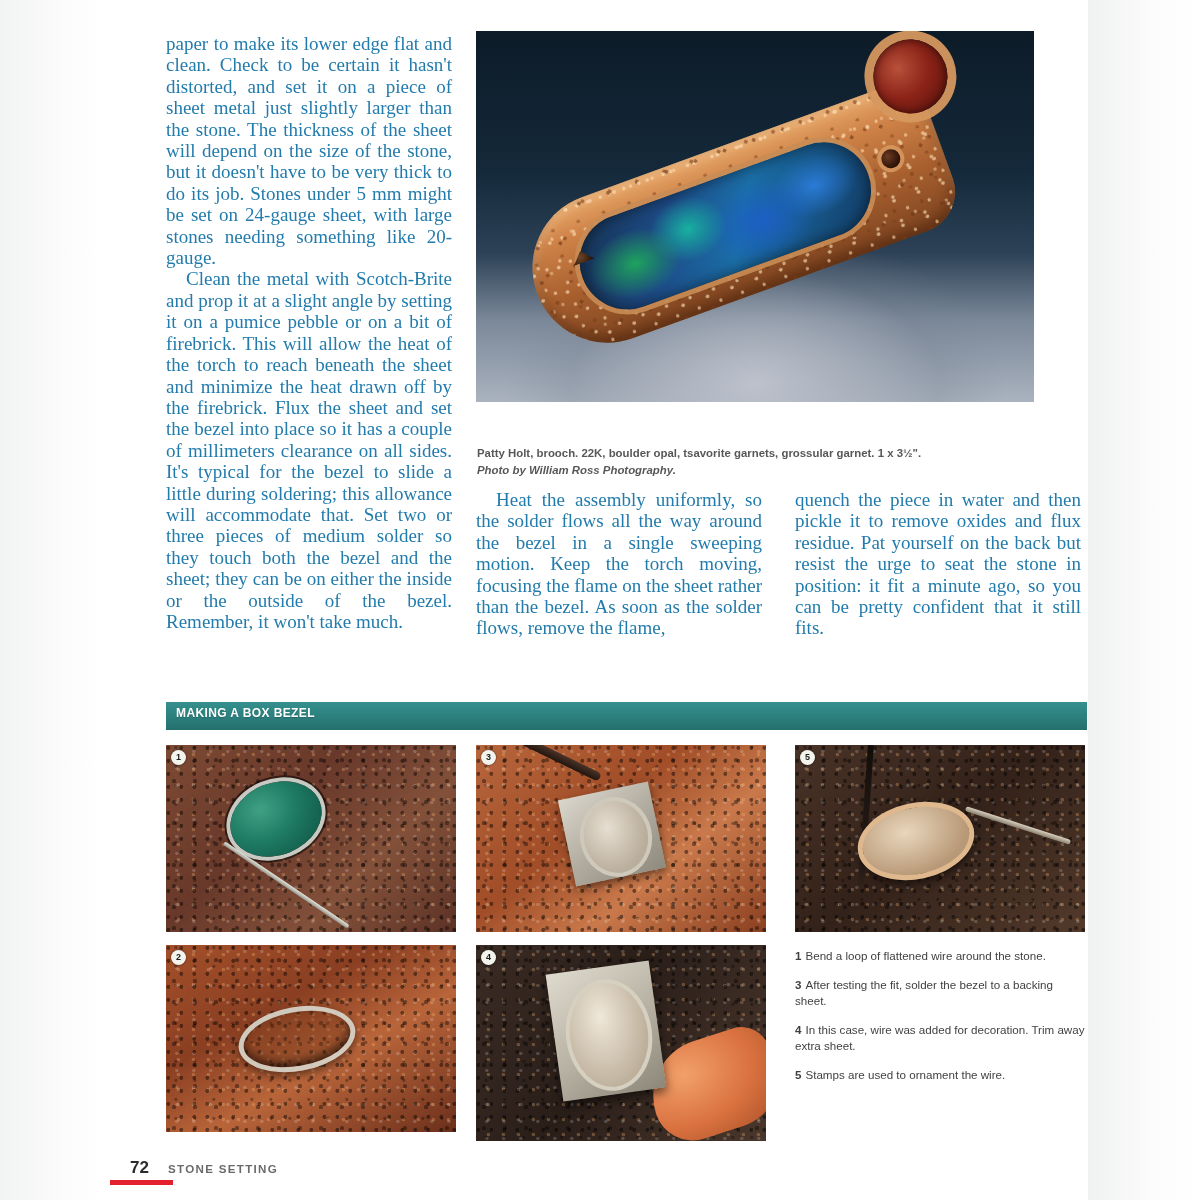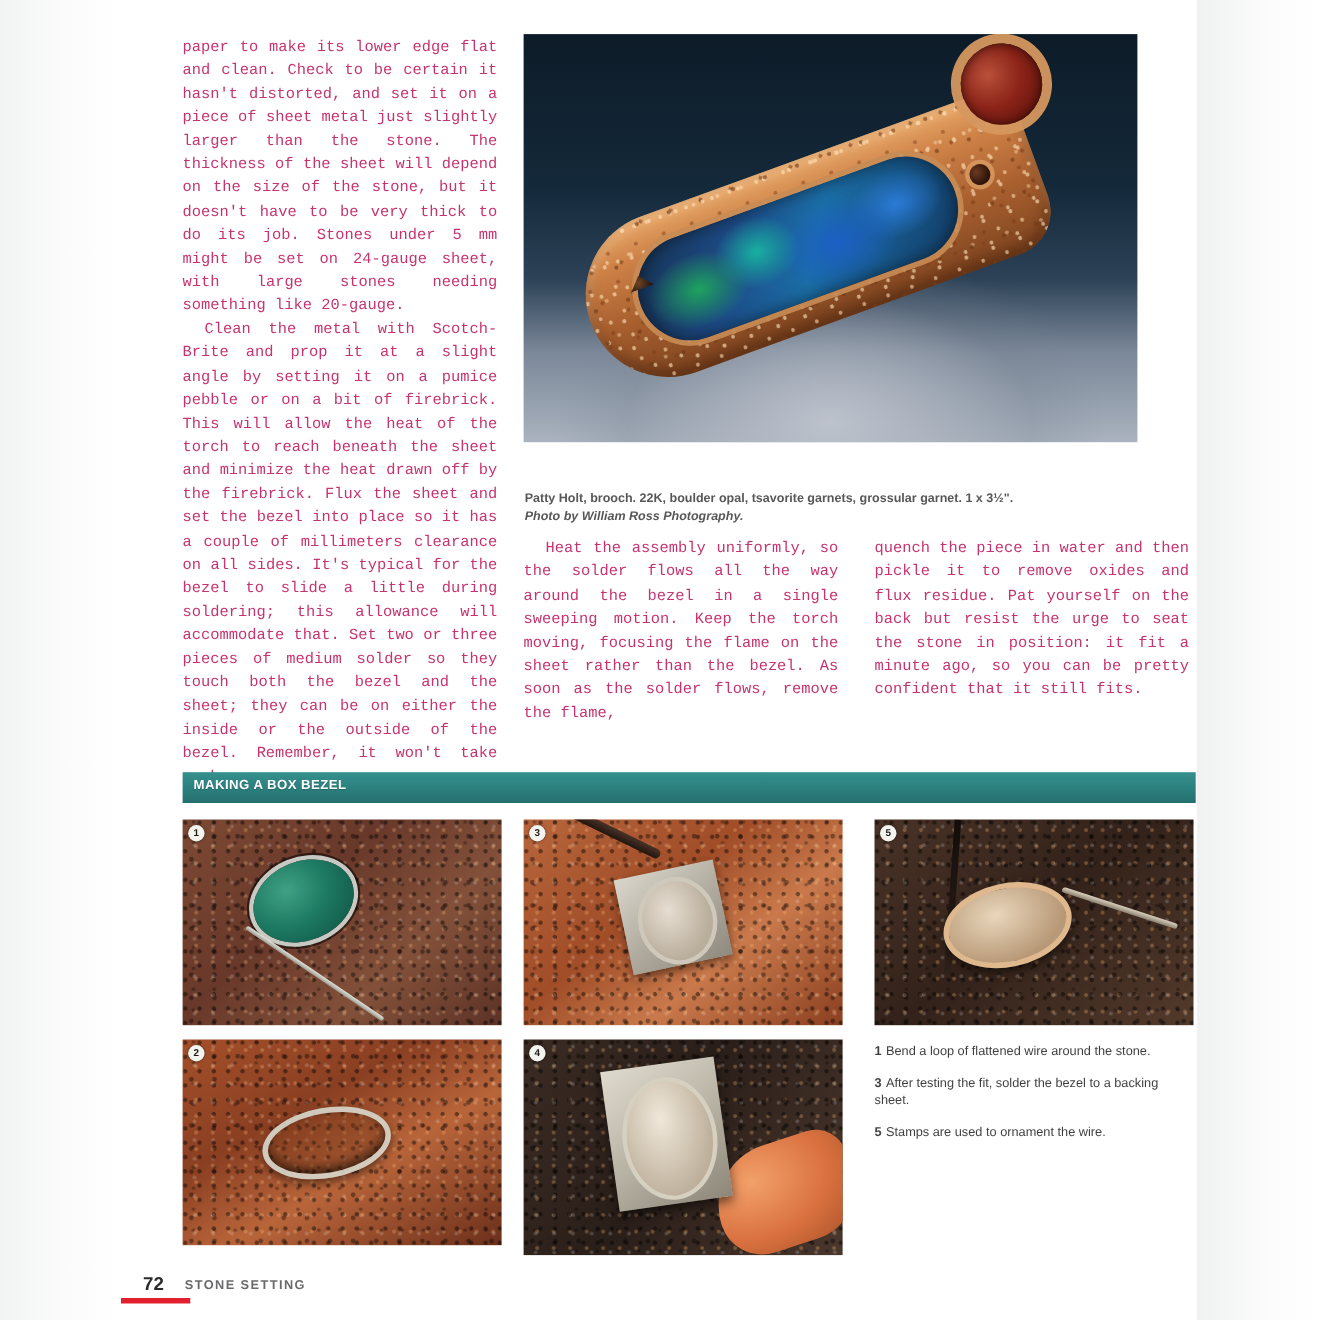--- a/index.html
+++ b/index.html
@@ -36,24 +36,24 @@
     width: 1200px; height: 1200px;
   }
 
   
   .col-left-top {
     position: absolute;
     left: 166px; top: 33px;
     width: 286px;
   }
   .bodytext {
-    font-family: Liberation Mono, monospace;
-    font-size: 14px;
+    font-family: Liberation Serif, serif;
+    font-size: 19px;
     line-height: 21.4px;
-    color: #be185d;
+    color: #0369a1;
     text-align: justify;
     margin: 0;
     
     filter: blur(0.42px);
     opacity: .88;
     hyphens: auto;
   }
   .bodytext + .bodytext { text-indent: 20px; }
 
   .hero-photo {
@@ -433,20 +433,23 @@
     </div>
 
     <div class="steps">
       <div class="step">
         <span class="n">1</span><span>Bend a loop of flattened wire around the stone.</span>
       </div>
       <div class="step">
         <span class="n">3</span><span>After testing the fit, solder the bezel to a backing sheet.</span>
       </div>
       <div class="step">
+        <span class="n">4</span><span>In this case, wire was added for decoration. Trim away extra sheet.</span>
+      </div>
+      <div class="step">
         <span class="n">5</span><span>Stamps are used to ornament the wire.</span>
       </div>
     </div>
 
     <div class="footer-rule"></div>
     <div class="folio">72</div>
     <div class="running-head">STONE SETTING</div>
 
   </div>
 </div>

